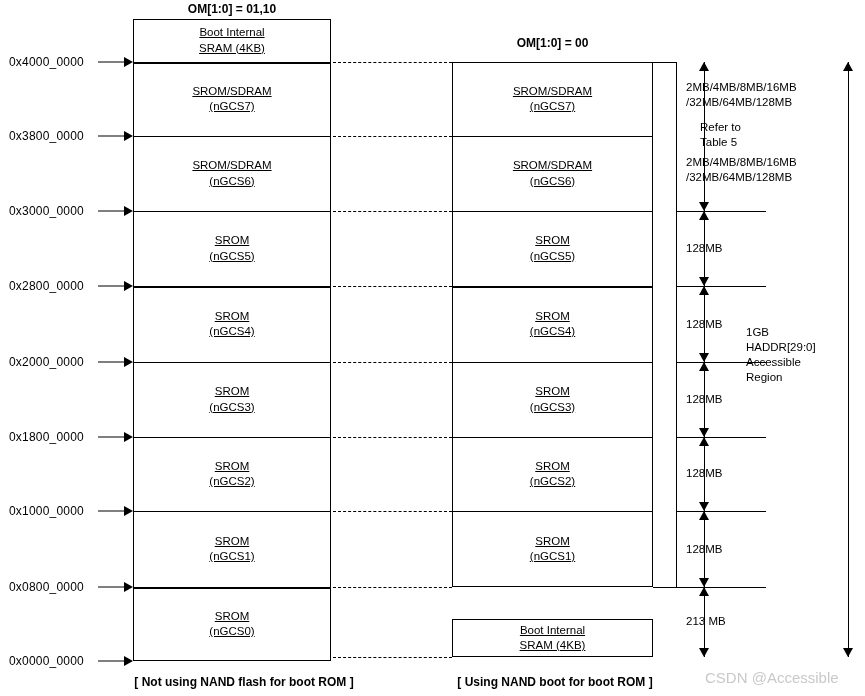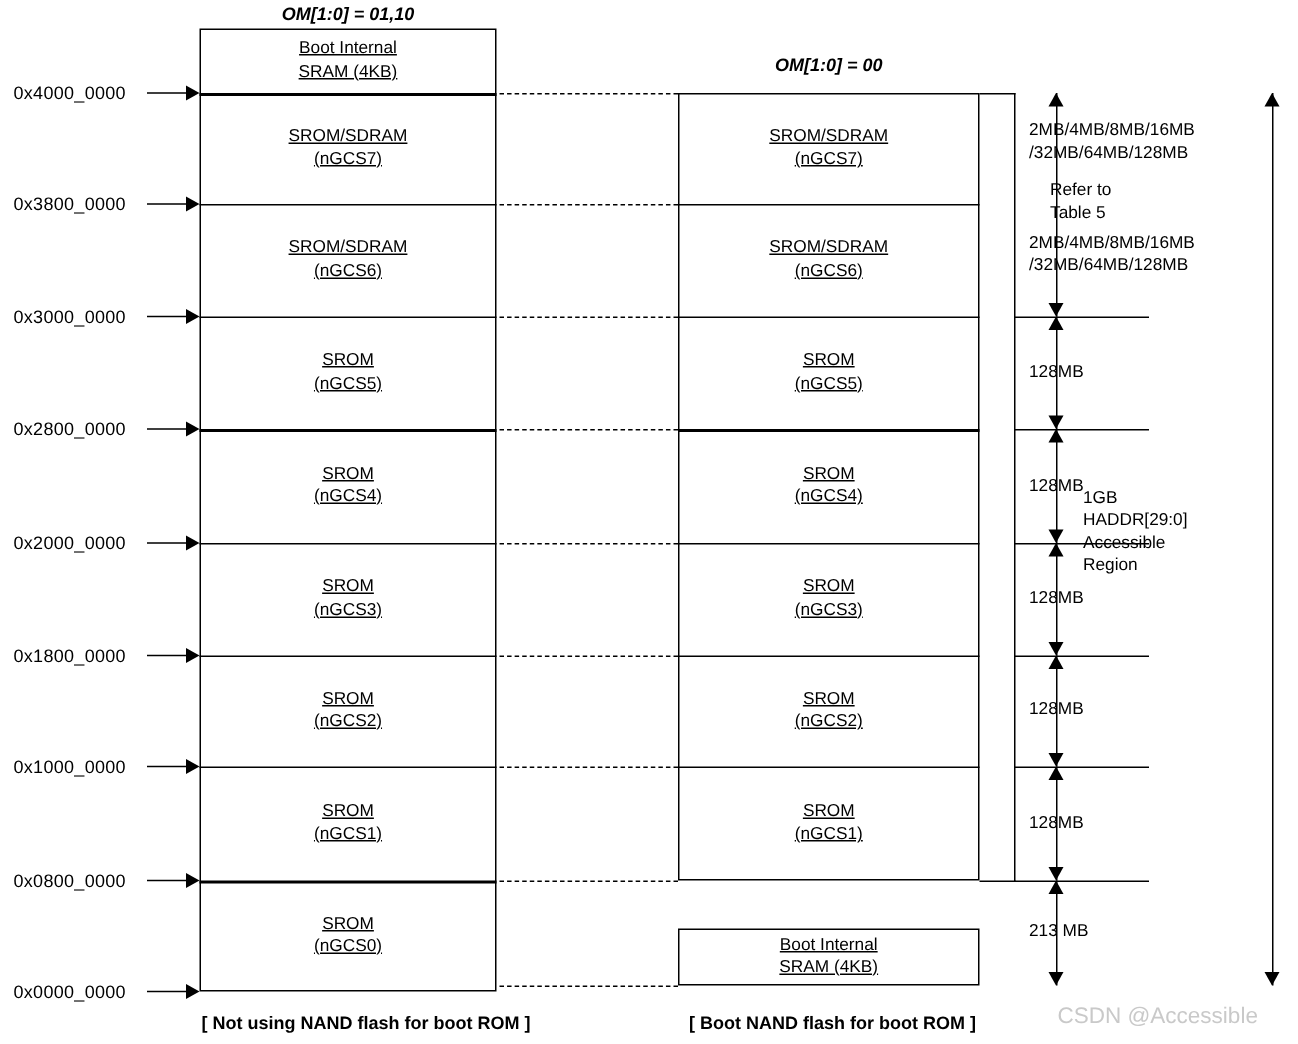--- a/index.html
+++ b/index.html
@@ -3,21 +3,21 @@
 <meta charset="utf-8">
 <style>
   html,body{margin:0;padding:0;background:#ffffff;}
   body{
     width:865px;height:696px;position:relative;overflow:hidden;
     font-family:"Liberation Sans","DejaVu Sans",sans-serif;
     color:#000;
   }
   
   .txt{position:absolute;font-size:11.5px;line-height:15px;white-space:pre-line;}
-  .ctr{text-align:center;font-style:italic;}
+  .ctr{text-align:center;}
   .rgt{text-align:left;}
   .bold{font-weight:bold;}
   
   .addr{position:absolute;font-size:12px;left:9px;width:92px;text-align:left;
         transform:translateY(-50%);letter-spacing:0.2px;}
   
   .leadline{position:absolute;height:0;border-top:1.4px solid #000;
             transform:translateY(-50%);}
   .leadhead{position:absolute;width:0;height:0;
             border-top:5px solid transparent;border-bottom:5px solid transparent;
@@ -241,21 +241,21 @@
 <div class="txt" style="left:686px;top:466px;width:80px">128MB</div>
 <div class="txt" style="left:686px;top:542px;width:80px">128MB</div>
 <div class="txt" style="left:686px;top:614px;width:80px">213 MB</div>
 
 <div class="txt rgt" style="left:700px;top:120px;width:151px">Refer to
 Table 5</div>
 
 <div class="dimline" style="left:848px;top:62px;height:595px"></div>
 <div class="arrowup" style="left:843px;top:62px"></div>
 <div class="arrowdn" style="left:843px;top:648px"></div>
-<div class="txt rgt" style="left:722px;top:325px;width:110px">1GB
+<div class="txt rgt" style="left:746px;top:325px;width:110px">1GB
 HADDR[29:0]
 Accessible
 Region</div>
 
 <div class="caption" style="left:116px;top:675px;width:256px;text-align:center;">[ Not using NAND flash for boot ROM ]</div>
-<div class="caption" style="left:437px;top:675px;width:236px;text-align:center;">[ Boot NAND flash for boot ROM ]</div>
+<div class="caption" style="left:437px;top:675px;width:236px;text-align:center;">[ Using NAND boot for boot ROM ]</div>
 
 <div class="watermark" style="left:705px;top:669px;">CSDN @Accessible</div>
 
 </body></html>

